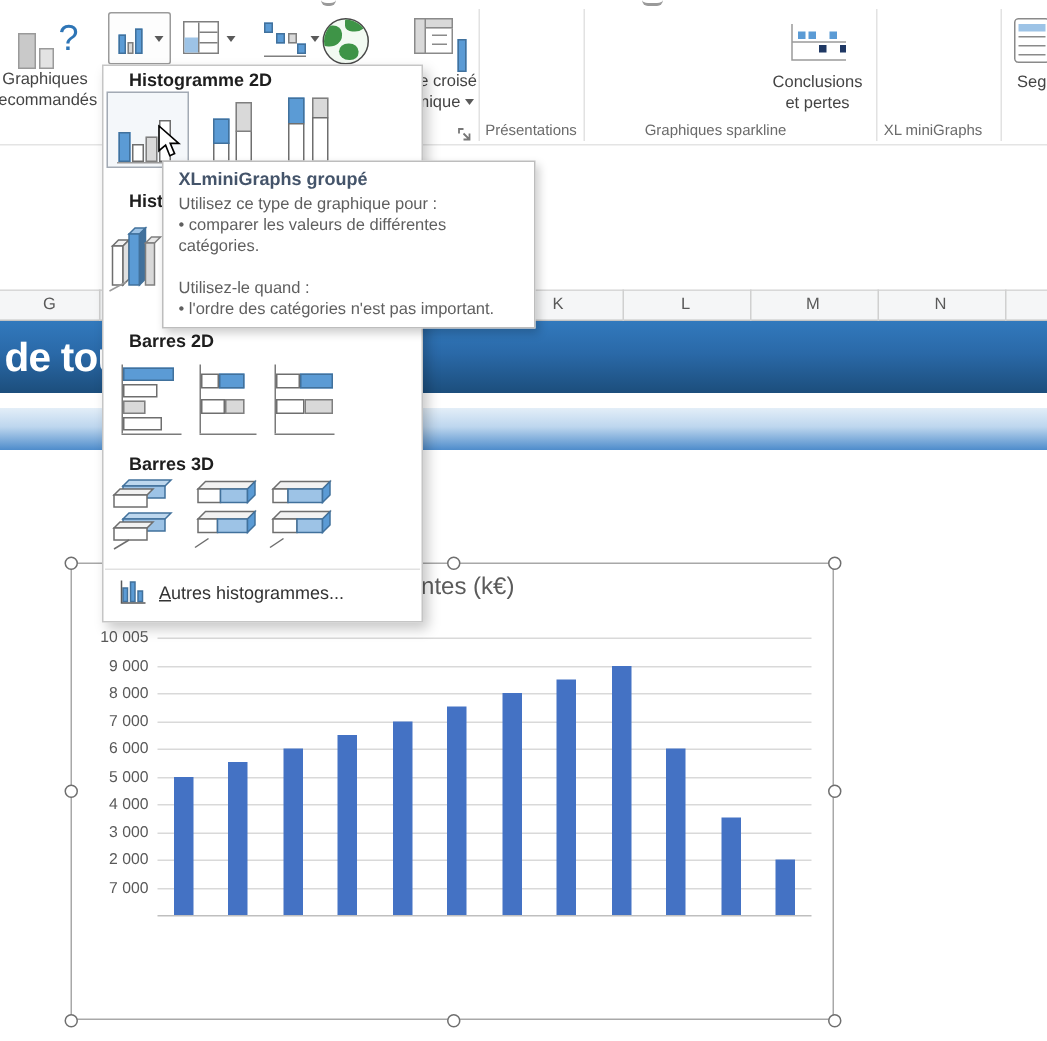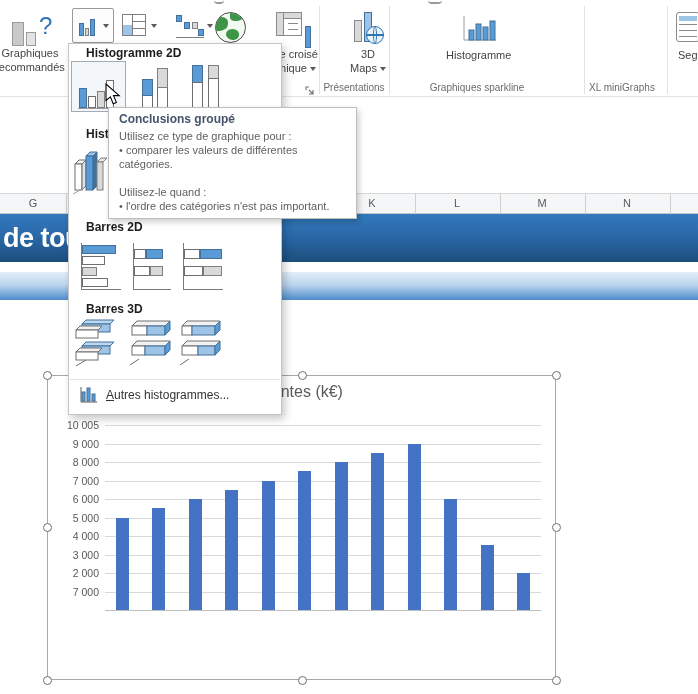--- a/index.html
+++ b/index.html
@@ -116,53 +116,45 @@
       <span class="abs" style="left:29px;top:14px;width:6px;height:22px;background:#5b9bd5;border:1px solid #41719c;"></span>
     </span>
   </div>
   <div class="abs" style="right:380px;top:48px;font-size:11px;color:#444;white-space:nowrap;z-index:1;">Graphique croisé</div>
   <div class="abs" style="right:382px;top:62px;font-size:11px;color:#444;white-space:nowrap;z-index:1;">
     <span>dynamique</span> <span class="chev"></span>
   </div>
 
   <div class="vsep abs" style="left:319px;"></div>
 
-  <div class="abs" style="left:344px;top:8px;width:48px;height:86px;">
-    <span class="abs" style="left:8px;top:2px;width:34px;height:36px;">
-      <span class="abs" style="left:2px;top:10px;width:8px;height:22px;background:#d9d9d9;border:1px solid #8a8a8a;"></span>
-      <span class="abs" style="left:12px;top:2px;width:8px;height:30px;background:#9dc3e6;border:1px solid #41719c;"></span>
-      <span class="abs" style="left:14px;top:16px;width:18px;height:18px;border:1.5px solid #2e75b6;border-radius:50%;background:#eaf2fa;"></span>
-      <span class="abs" style="left:21px;top:16px;width:4px;height:18px;border:1.5px solid #2e75b6;border-radius:50%;"></span>
-      <span class="abs" style="left:14px;top:24px;width:18px;height:1.5px;background:#2e75b6;"></span>
-    </span>
-    <div class="ribbon-label abs" style="left:0;top:39px;width:48px;">
-      <div>3D</div>
-      <div><span>Maps</span> <span class="chev"></span></div>
-    </div>
-  </div>
   <span class="abs" style="left:305px;top:82px;width:10px;height:10px;">
     <svg width="10" height="10">
         <path d="M1,4 V1 H4 M4,4 L8,8 M8,4 V8 H4" stroke="#777" fill="none" stroke-width="1.2"></path>
       </svg>
   </span>
   <div class="group-label abs" style="left:318px;top:82px;width:72px;">Présentations</div>
 
   <div class="vsep abs" style="left:389px;"></div>
 
-  <div class="abs" style="left:446px;top:12px;width:64px;height:62px;">
-    <span class="abs" style="left:14px;top:2px;">
-      <svg width="38" height="30">
-        <path d="M4,2 V26 H36" stroke="#9a9a9a" fill="none"></path>
-        <rect x="9" y="16" width="5" height="10" fill="#5b9bd5" stroke="#41719c"></rect>
-        <rect x="16" y="10" width="5" height="16" fill="#5b9bd5" stroke="#41719c"></rect>
-        <rect x="23" y="13" width="5" height="13" fill="#5b9bd5" stroke="#41719c"></rect>
-        <rect x="30" y="7" width="5" height="19" fill="#5b9bd5" stroke="#41719c"></rect>
+  <div class="abs" style="left:514px;top:12px;width:62px;height:78px;">
+    <span class="abs" style="left:10px;top:2px;">
+      <svg width="42" height="30">
+        <path d="M4,2 V26 H40" stroke="#9a9a9a" fill="none"></path>
+        <line x1="4" y1="14" x2="40" y2="14" stroke="#9a9a9a"></line>
+        <rect x="8" y="7" width="5" height="5" fill="#5b9bd5"></rect>
+        <rect x="15" y="7" width="5" height="5" fill="#5b9bd5"></rect>
+        <rect x="22" y="16" width="5" height="5" fill="#1f3864"></rect>
+        <rect x="29" y="7" width="5" height="5" fill="#5b9bd5"></rect>
+        <rect x="36" y="16" width="4" height="5" fill="#1f3864"></rect>
       </svg>
     </span>
-    <div class="ribbon-label abs" style="left:0;top:36px;width:64px;">Histogramme</div>
+    <div class="ribbon-label abs" style="left:0;top:36px;width:62px;">
+      <div>Conclusions</div>
+      <div>et pertes</div>
+    </div>
   </div>
   <div class="group-label abs" style="left:417px;top:82px;width:120px;">Graphiques sparkline</div>
 
   <div class="vsep abs" style="left:584px;"></div>
 
   <div class="group-label abs" style="left:582px;top:82px;width:80px;">XL miniGraphs</div>
 
   <div class="vsep abs" style="left:667px;"></div>
 
   <div class="abs" style="left:674px;top:10px;width:30px;height:64px;">
@@ -348,21 +340,21 @@
       <rect x="12" y="8" width="3" height="7" fill="#5b9bd5" stroke="#41719c"></rect>
       <path d="M1,1 V16 H17" stroke="#595959" fill="none"></path>
     </svg>
   </span>
   <span class="abs" style="left:36px;top:5px;font-size:12px;color:#333;white-space:nowrap;">
     <span style="text-decoration:underline;">A</span><span>utres histogrammes...</span>
   </span>
 </div>
 
 <div class="abs" style="left:108px;top:107px;width:249px;height:112px;background:#fff;border:1px solid #bdbdbd;box-shadow:2px 3px 6px rgba(0,0,0,0.2);z-index:60;"></div>
-<div class="abs" style="left:119px;top:112px;font-size:12px;font-weight:bold;color:#44546a;z-index:61;">Conclusions groupé</div>
+<div class="abs" style="left:119px;top:112px;font-size:12px;font-weight:bold;color:#44546a;z-index:61;">XLminiGraphs groupé</div>
 <div id="screentip-lines">
     <div class="ttl-line abs" style="left: 119px; top: 130px; z-index: 61; white-space: nowrap;">Utilisez ce type de graphique pour :</div>
     <div class="ttl-line abs" style="left: 119px; top: 144px; z-index: 61; white-space: nowrap;">• comparer les valeurs de différentes</div>
     <div class="ttl-line abs" style="left: 119px; top: 158px; z-index: 61; white-space: nowrap;">catégories.</div>
     <div class="ttl-line abs" style="left: 119px; top: 172px; z-index: 61; white-space: nowrap;"></div>
     <div class="ttl-line abs" style="left: 119px; top: 186px; z-index: 61; white-space: nowrap;">Utilisez-le quand :</div>
     <div class="ttl-line abs" style="left: 119px; top: 200px; z-index: 61; white-space: nowrap;">• l'ordre des catégories n'est pas important.</div>
   </div>
 
 <span class="abs" style="left:105px;top:83px;z-index:80;">

